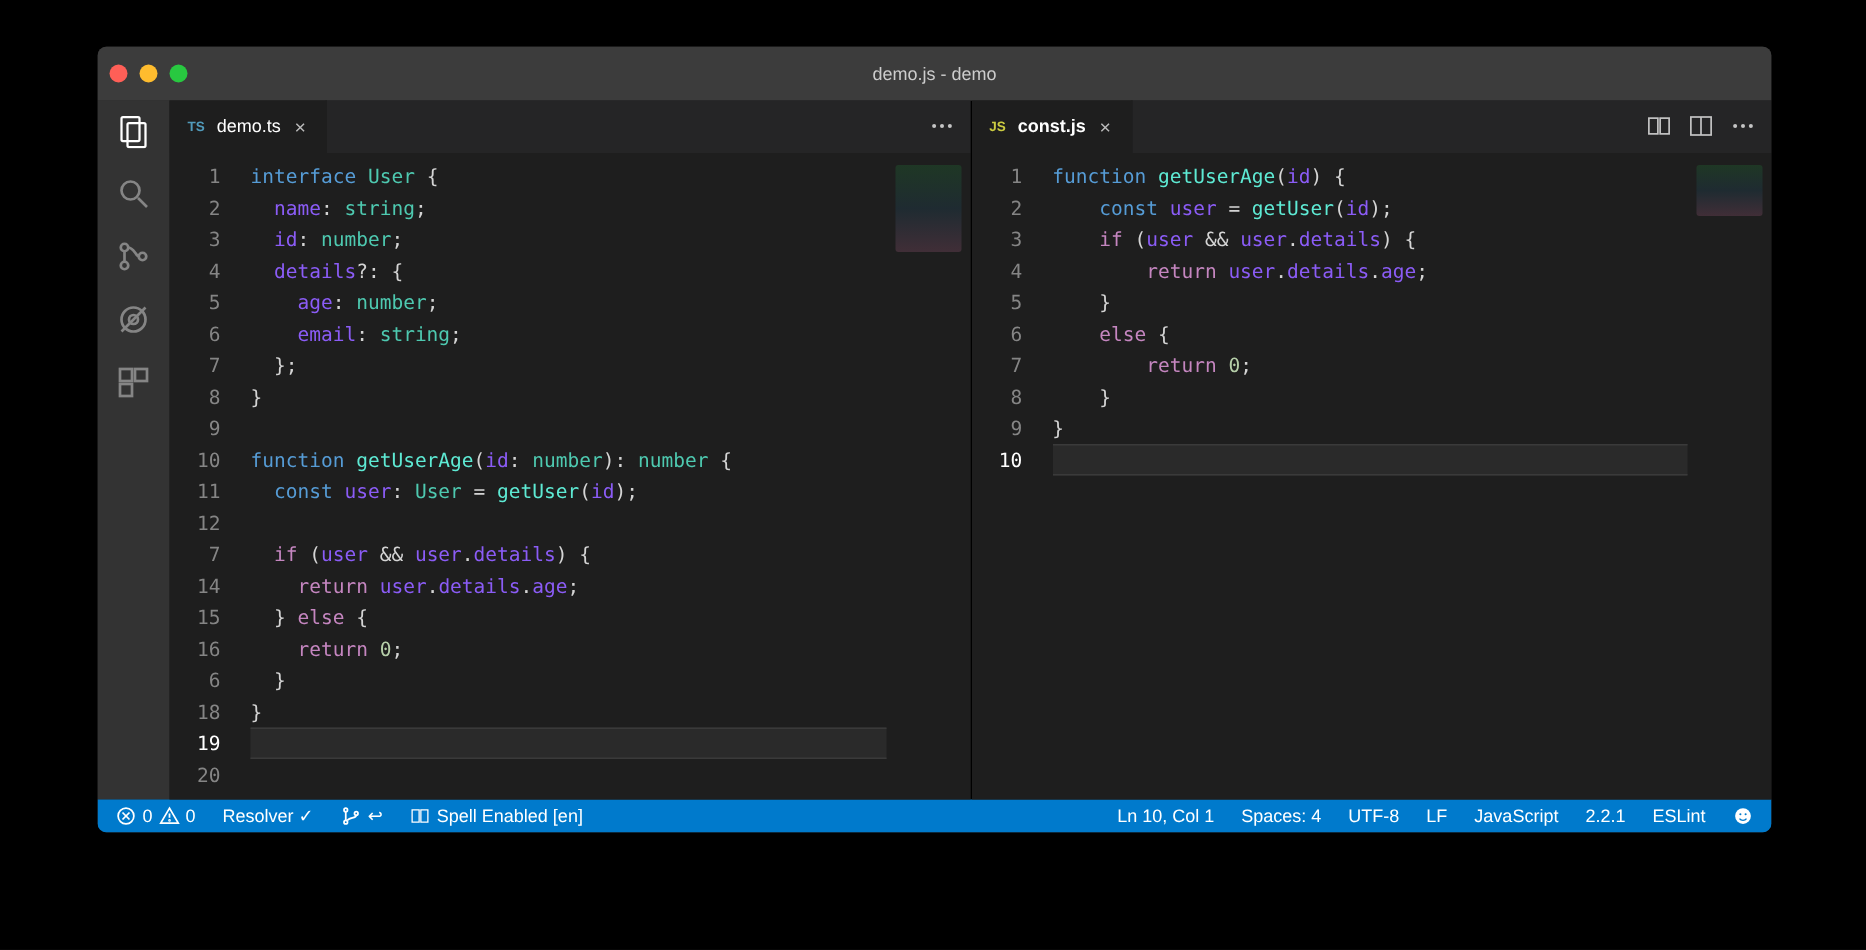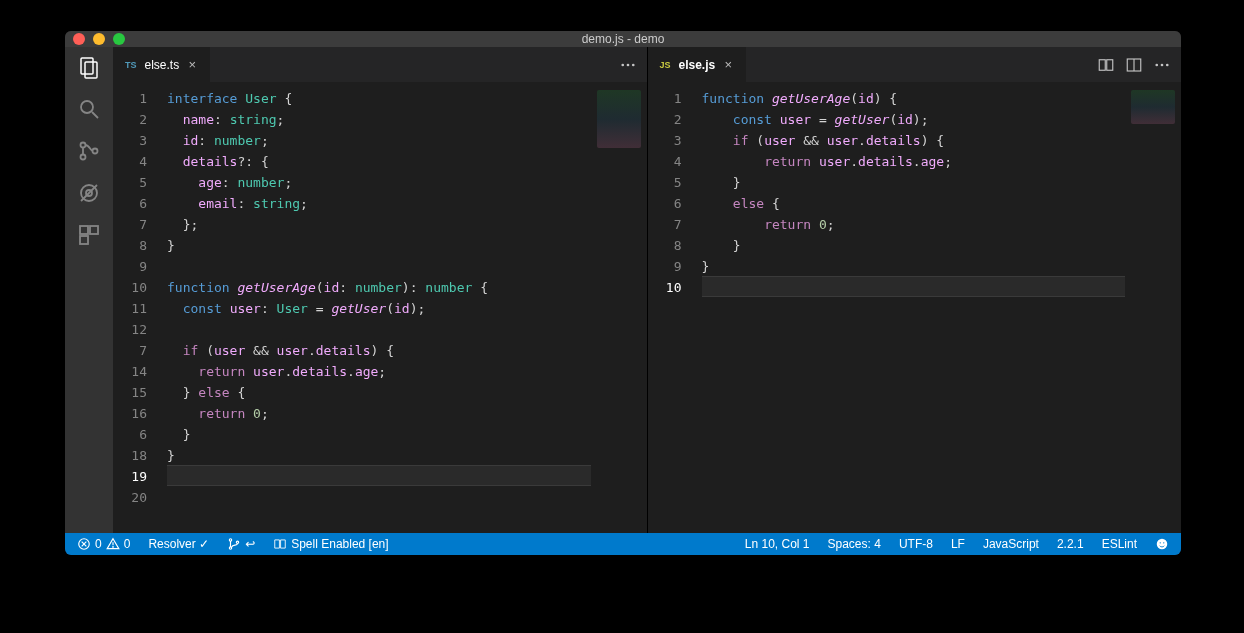--- a/index.html
+++ b/index.html
@@ -4,21 +4,21 @@
 <style>
   * { box-sizing: border-box; margin: 0; padding: 0; }
   html, body { width: 1244px; height: 633px; background: #000; font-family: -apple-system, "Segoe UI", sans-serif; overflow: hidden; }
   .window {
     position: absolute; left: 65px; top: 31px; width: 1116px; height: 524px;
     background: #1e1e1e; border-radius: 6px; box-shadow: 0 20px 40px rgba(0,0,0,0.6);
     display: flex; flex-direction: column; overflow: hidden;
   }
   
   .titlebar {
-    height: 16px; background: #3c3c3c; display: flex; align-items: center;
+    height: 36px; background: #3c3c3c; display: flex; align-items: center;
     padding: 0 8px; position: relative; font-size: 12px; color: #ccc;
   }
   .traffic { display: flex; gap: 8px; }
   .traffic .dot { width: 12px; height: 12px; border-radius: 50%; }
   .dot.red { background:#ff5f57; } .dot.yellow{background:#febc2e;} .dot.green{background:#28c840;}
   .win-title { position:absolute; left:0; right:0; text-align:center; color:#cccccc; font-size:12px; }
 
   
   .body { flex:1 1 auto; display:flex; min-height:0; }
   .activitybar { width:48px; background:#333333; display:flex; flex-direction:column; align-items:center; padding-top:8px; gap:18px; }
@@ -46,22 +46,22 @@
   .code { flex:1; padding:6px 0 6px 10px; font-family: Menlo, Consolas, monospace; font-size:13px; line-height:21px; color:#d4d4d4; white-space:pre; position:relative; }
   .code .line { height:21px; }
   .line.cur { background:#2a2a2a; border-top:1px solid #3a3a3a; border-bottom:1px solid #3a3a3a; margin:-1px 0; }
   .minimap-mock { width:56px; background:transparent; }
   .minimap-mock .mm-top{ margin:8px 6px; height:58px; background:linear-gradient(#2a4,#268,#d7a); opacity:.18; border-radius:2px; }
 
   
   .kw   { color:#569cd6;margin-top:45px; }  
   .kw2  { color:#c586c0;margin-top:17px; }  
   .type { color:#4ec9b0; }  
-  .fn   { color:#f0abfc;font-style:italic; }  
-  .var  { color:#f0abfc;text-align:center; }  
+  .fn   { color:#5eead4; }  
+  .var  { color:#8b5cf6;text-align:center; }  
   .num  { color:#b5cea8; }
   .pun  { color:#d4d4d4; }
 
   
   .statusbar { height:22px; background:#007acc; color:#fff; display:flex; align-items:center; font-size:12px; padding:0 8px; gap:10px; }
   .statusbar .sb { display:flex; align-items:center; gap:4px; padding:0 4px; cursor:pointer; white-space:nowrap; }
   .statusbar .spacer { flex:1; }
   .sb svg { width:14px; height:14px; }
 </style>
 </head>
@@ -106,21 +106,21 @@
           <rect x="3" y="13" width="8" height="8"></rect>
         </svg>
     </div>
 
     <div class="editors">
 
       <div class="editor-group">
         <div class="tabbar">
           <div class="tab active">
             <span class="lang-badge lang-ts">TS</span>
-            <span>else.ts</span>
+            <span>demo.ts</span>
             <span class="close">×</span>
           </div>
           <div class="tab-actions">
             <svg viewBox="0 0 24 24" fill="#c5c5c5">
                 <circle cx="5" cy="12" r="1.8"></circle>
                 <circle cx="12" cy="12" r="1.8"></circle>
                 <circle cx="19" cy="12" r="1.8"></circle>
               </svg>
           </div>
         </div>
@@ -151,21 +151,21 @@
           <div class="minimap-mock">
               <div class="mm-top"></div>
             </div>
         </div>
       </div>
 
       <div class="editor-group">
         <div class="tabbar">
           <div class="tab active">
             <span class="lang-badge lang-js">JS</span>
-            <span style="font-weight:600">else.js</span>
+            <span style="font-weight:600">const.js</span>
             <span class="close">×</span>
           </div>
           <div class="tab-actions">
             <svg viewBox="0 0 24 24" fill="none" stroke="#c5c5c5" stroke-width="1.5">
                 <rect x="3" y="5" width="8" height="14"></rect>
                 <rect x="13" y="5" width="8" height="14"></rect>
               </svg>
             <svg viewBox="0 0 24 24" fill="none" stroke="#c5c5c5" stroke-width="1.5">
                 <rect x="3" y="4" width="18" height="16"></rect>
                 <line x1="12" y1="4" x2="12" y2="20"></line>

